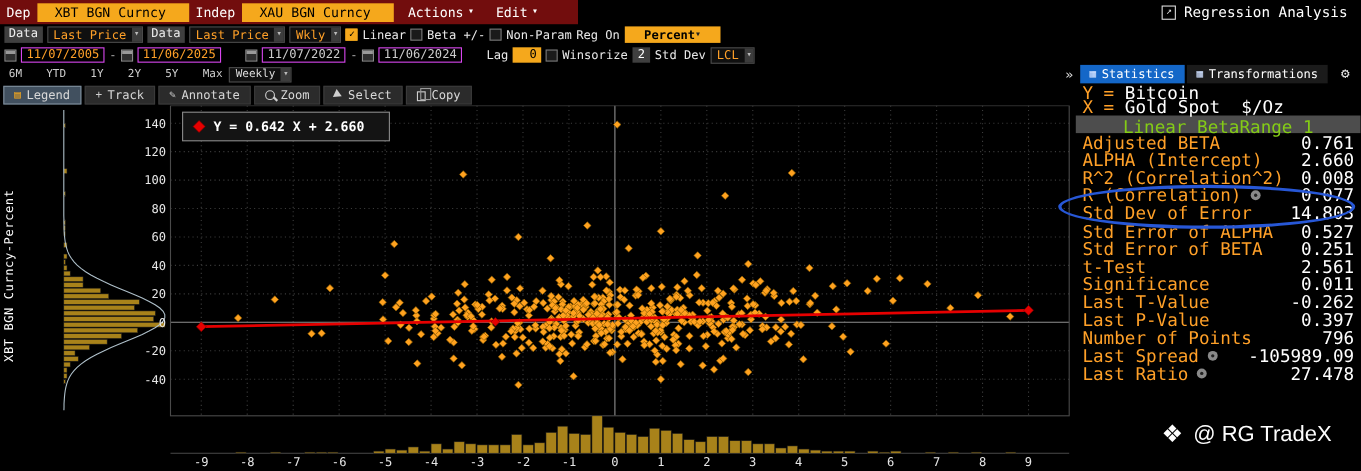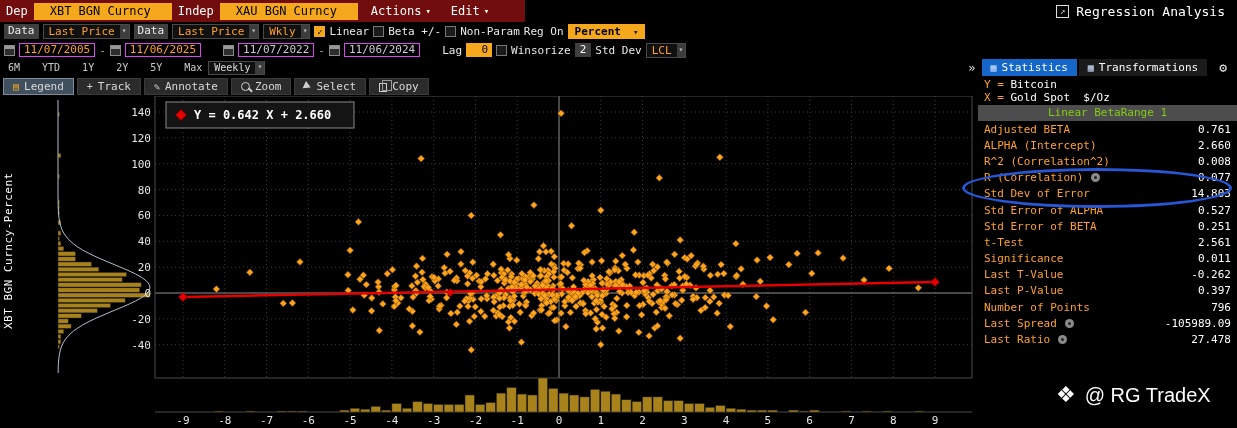--- a/index.html
+++ b/index.html
@@ -16,21 +16,21 @@
   .titlebox{margin-left:auto;display:flex;gap:7px;align-items:center;color:#fff;font-size:13px;padding-right:6px}
   .popout{width:13px;height:13px;border:1px solid #ddd;font-size:9px;line-height:11px;text-align:center;color:#ddd;cursor:pointer}
   
   .row2{height:19px;gap:4px;padding:0 4px}
   .chip{background:#3f3f3f;color:#eee;padding:1px 4px;height:15px;line-height:12px}
   .lbl{color:#e8e8e8}
   .dd{display:flex;align-items:center;border:1px solid #4a4a4a;background:#101010;color:#FFA028;height:15px;padding:0 0 0 5px;cursor:pointer}
   .pick{color:#bbb;margin-left:5px;font-size:8px;background:#3c3c3c;padding:1px 2px;height:13px}
   .cb{width:11px;height:11px;border:1px solid #777;background:#1a1a1a;display:inline-block;cursor:pointer;font-size:9px;line-height:10px;text-align:center;color:#000}
   .cb.checked{background:#F5A81C;border-color:#F5A81C}
-  .amberdd{background:#F5A81C;color:#000;padding:1px 7px;height:15px;display:flex;gap:12px;align-items:center;cursor:pointer;font-weight:bold}
+  .amberdd{background:#F5A81C;color:#000;padding:1px 18px;height:15px;display:flex;gap:0;align-items:center;cursor:pointer;font-weight:bold}
   .caret-dark{font-size:9px;color:#222}
   
   .row3{height:18px;gap:4px;padding:0 4px}
   .i-cal{width:11px;height:11px;display:inline-block;background:linear-gradient(#999 0 3px,#2e2e2e 3px);border:1px solid #8a8a8a;cursor:pointer}
   .datefield{border:1px solid #d946ef;color:#FFA028;padding:0 4px;height:14px;line-height:12px;cursor:text}
   .datefield.dim{color:#cccccc}
   .dash{color:#aaa}
   .gap{width:14px}
   .valbox-amber{background:#F5A81C;color:#000;padding:0 4px;height:14px;line-height:14px;min-width:26px;text-align:right;cursor:text}
   .valbox-gray{background:#3f3f3f;color:#fff;padding:0 5px;height:14px;line-height:14px;cursor:text}
@@ -53,21 +53,21 @@
   .txticon{font-size:10px;color:#cfcfcf}
   .txticon.amber{color:#F5A81C}
   .i-zoom{position:relative;width:9px;height:9px;border:1.5px solid #cfcfcf;border-radius:50%;display:inline-block}
   .i-zoom::after{content:"";position:absolute;width:5px;height:1.5px;background:#cfcfcf;right:-4px;bottom:-1px;transform:rotate(45deg)}
   .i-copy{position:relative;width:8px;height:9px;border:1px solid #cfcfcf;display:inline-block;background:#2b2b2b;margin-top:2px}
   .i-copy::after{content:"";position:absolute;left:2px;top:-4px;width:8px;height:9px;border:1px solid #9a9a9a}
   .i-select{width:0;height:0;border-left:7px solid #cfcfcf;border-top:4px solid transparent;border-bottom:4px solid transparent;display:inline-block;transform:rotate(25deg)}
   .ylab{position:absolute;left:2px;top:50px;height:250px;writing-mode:vertical-rl;transform:rotate(180deg);text-align:center;font-size:11px;color:#fff;letter-spacing:.5px}
   #chart{position:absolute;left:0;top:20px}
   
-  .stats{position:absolute;left:978px;top:0;width:259px;height:352px;background:#000;font-size:11px;padding-top:2px}
+  .stats{position:absolute;left:978px;top:0;width:259px;height:352px;background:#000;font-size:16px;padding-top:2px}
   .yx{padding:0 6px;height:13px;line-height:13px;white-space:pre}
   .yx .pre{color:#FFA028}
   .yx .nm{color:#fff}
   .shead{background:#4d4d4d;color:#84cc16;display:flex;justify-content:center;padding:1px 6px;height:16px;font-weight:normal;margin-top:1px}
   .srow{display:flex;align-items:center;height:16.2px;padding:0 6px}
   .slabel{color:#FFA028}
   .sval{margin-left:auto;color:#fff}
   .watch{width:9px;height:9px;border-radius:50%;background:#8a8a8a;display:inline-block;margin-left:8px;position:relative;cursor:pointer}
   .watch::after{content:"";position:absolute;left:3px;top:3px;width:3px;height:3px;border-radius:50%;background:#222}
   .ellipse{position:absolute;left:962px;top:92px;width:270px;height:40px;border:3px solid #2757D6;border-radius:50%;pointer-events:none;z-index:6}

